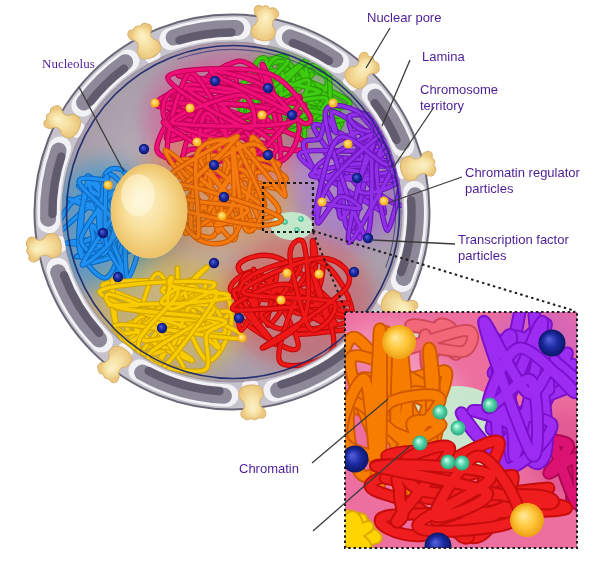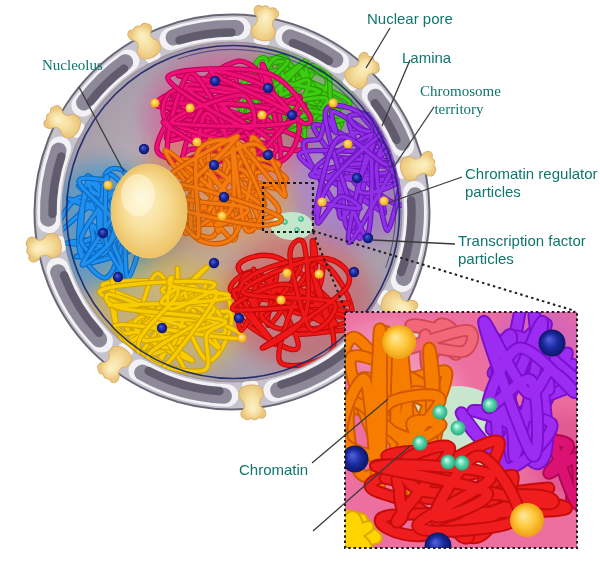--- a/index.html
+++ b/index.html
@@ -1,20 +1,20 @@
 <!DOCTYPE html>
 <html><head>
 <meta charset="utf-8">
 <style>
   html,body{margin:0;padding:0;background:#ffffff;}
   #stage{position:relative;width:600px;height:563px;background:#ffffff;overflow:hidden;
          font-family:"Liberation Sans", sans-serif;}
   #scene{position:absolute;left:0;top:0;}
-  .lbl{position:absolute;font-size:15px;line-height:1.2;color:#0f766e;white-space:pre-line;}
-  .ctr{text-align:center;font-family:Liberation Serif, serif;}
+  .lbl{position:absolute;font-size:13px;line-height:1.2;color:#4c1d95;white-space:pre-line;}
+  .ctr{text-align:left;}
 </style>
 </head>
 <body>
 
 <div id="stage">
   <svg id="scene" width="600" height="563" viewBox="0 0 600 563">
       <defs>
         <radialGradient id="gBlue" fx="0.38" fy="0.35">
           <stop offset="0%" stop-color="#5563e0"></stop>
           <stop offset="55%" stop-color="#1b2aa0"></stop>
@@ -372,19 +372,19 @@
       <line x1="410" y1="60" x2="382" y2="126" stroke="#3a3a3a" stroke-width="1.3"></line>
       <line x1="434" y1="107" x2="393" y2="168" stroke="#3a3a3a" stroke-width="1.3"></line>
       <line x1="462" y1="177" x2="388" y2="203" stroke="#3a3a3a" stroke-width="1.3"></line>
       <line x1="455" y1="244" x2="373" y2="240" stroke="#3a3a3a" stroke-width="1.3"></line>
       <line x1="79" y1="87" x2="124" y2="172" stroke="#3a3a3a" stroke-width="1.3"></line>
       <line x1="312" y1="463" x2="388" y2="399" stroke="#3a3a3a" stroke-width="1.3"></line>
       <line x1="313" y1="531" x2="410" y2="446" stroke="#3a3a3a" stroke-width="1.3"></line>
     </svg>
 
   <div class="lbl" style="left:367px;top:10px;">Nuclear pore</div>
-  <div class="lbl" style="left:402px;top:49px;">Lamina</div>
+  <div class="lbl" style="left:422px;top:49px;">Lamina</div>
   <div class="lbl ctr" style="left:420px;top:82px;width:78px;">Chromosome territory</div>
   <div class="lbl" style="left:465px;top:165px;width:134px;">Chromatin regulator particles</div>
   <div class="lbl" style="left:458px;top:232px;width:130px;">Transcription factor particles</div>
   <div class="lbl" style="left:42px;top:56px;font-family:Liberation Serif, serif;">Nucleolus</div>
   <div class="lbl" style="left:239px;top:461px;">Chromatin</div>
 </div>
 
 </body></html>

